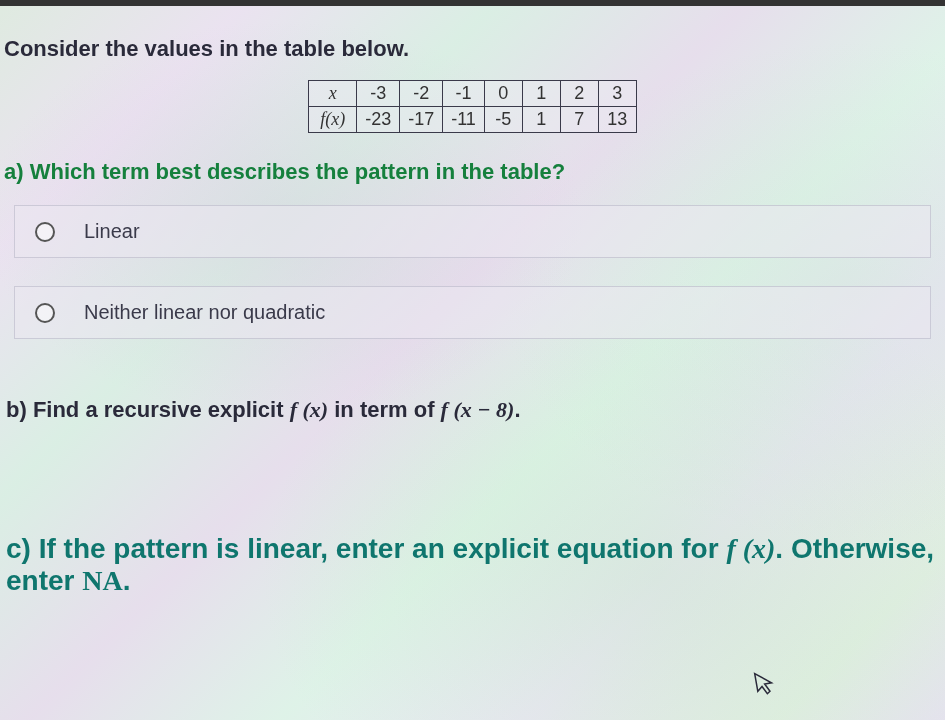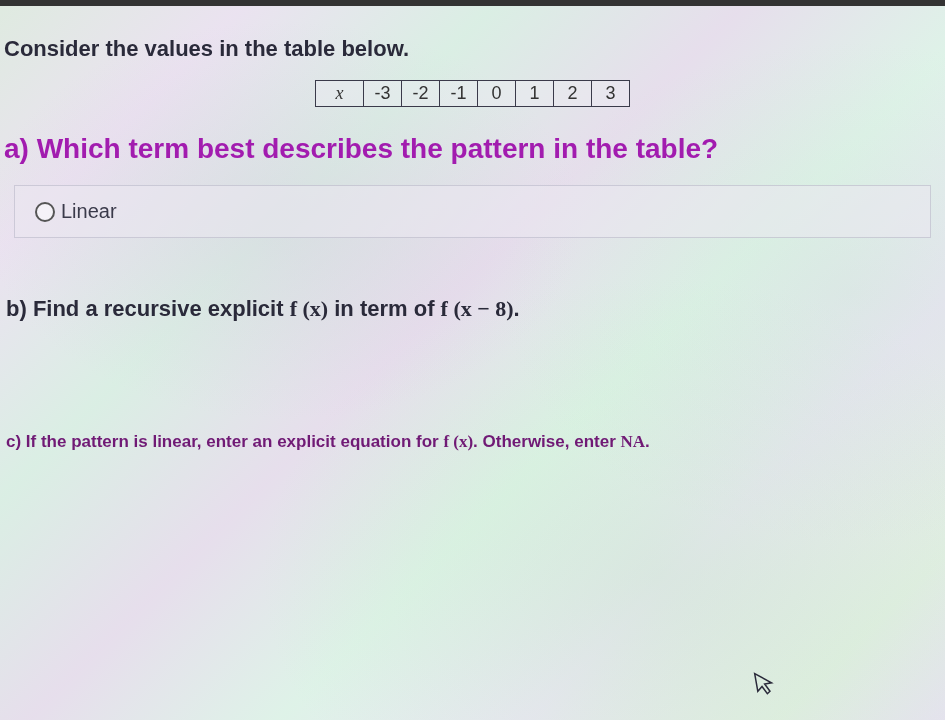--- a/index.html
+++ b/index.html
@@ -65,59 +65,60 @@
       min-width: 38px;
       background: rgba(240, 238, 245, 0.35);
       color: #333;
     }
     table.data td.hdr {
       font-style: italic;
       font-family: 'Times New Roman', serif;
       min-width: 48px;
     }
     .question {
-      font-size: 28px;
+      font-size: 22px;
       font-weight: bold;
-      color: #a21caf;
+      color: #15803d;
       padding: 0 8px 14px 4px;
     }
     .option {
       display: flex;
       align-items: center;
-      gap: 6px;
+      gap: 29px;
       padding: 14px 20px;
       margin: 6px 14px 28px 14px;
       background: rgba(235, 232, 240, 0.55);
       border: 1px solid rgba(160, 160, 180, 0.4);
       font-size: 20px;
       color: #3a3a4a;
       cursor: pointer;
     }
     .radio {
       width: 20px;
       height: 20px;
       border: 2px solid #555;
       border-radius: 50%;
       background: rgba(255,255,255,0.5);
       flex-shrink: 0;
     }
     .math {
       font-family: 'Times New Roman', serif;
+      font-style: italic;
     }
     .section-b {
       padding: 30px 6px 0 6px;
       font-size: 22px;
       font-weight: bold;
       color: #2a2a3a;
     }
     .section-c {
       padding: 110px 6px 0 6px;
-      font-size: 17px;
+      font-size: 28px;
       font-weight: bold;
-      color: #701a75;
+      color: #0f766e;
     }
     .na {
       font-family: 'Times New Roman', serif;
       font-style: normal;
     }
     .cursor {
       position: absolute;
       right: 170px;
       bottom: 18px;
       font-size: 24px;
@@ -137,29 +138,43 @@
           <tr>
         <td class="hdr">x</td>
         <td>-3</td>
         <td>-2</td>
         <td>-1</td>
         <td>0</td>
         <td>1</td>
         <td>2</td>
         <td>3</td>
       </tr>
+      <tr>
+        <td class="hdr">f(x)</td>
+        <td>-23</td>
+        <td>-17</td>
+        <td>-11</td>
+        <td>-5</td>
+        <td>1</td>
+        <td>7</td>
+        <td>13</td>
+      </tr>
     </tbody>
       </table>
   </div>
 
   <div class="question">a) Which term best describes the pattern in the table?</div>
 
   <div class="option">
     <div class="radio"></div>
     <span>Linear</span>
+  </div>
+  <div class="option">
+    <div class="radio"></div>
+    <span>Neither linear nor quadratic</span>
   </div>
 
   <div class="section-b">
     <span>b) Find a recursive explicit </span><span class="math">f (x)</span><span> in term of </span><span class="math">f (x − 8)</span><span>.</span>
   </div>
 
   <div class="section-c">
     <span>c) If the pattern is linear, enter an explicit equation for </span><span class="math">f (x)</span><span>. Otherwise, enter </span><span class="na">NA</span><span>.</span>
   </div>
 </div>

